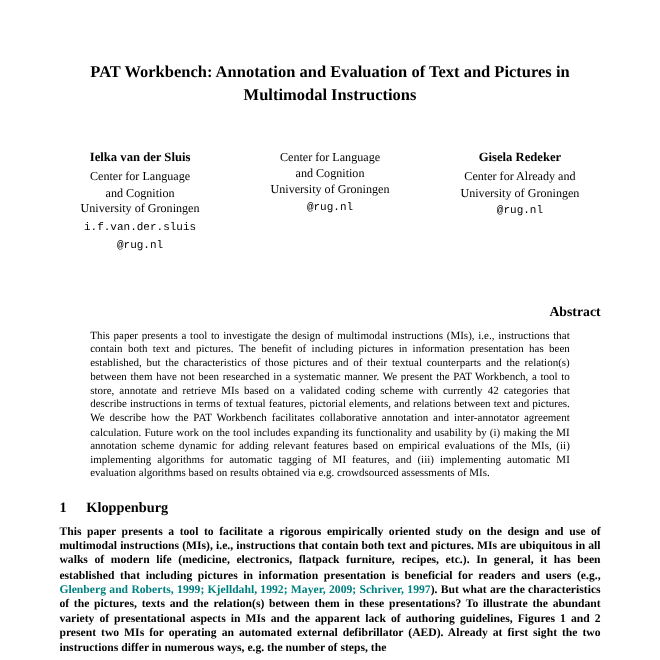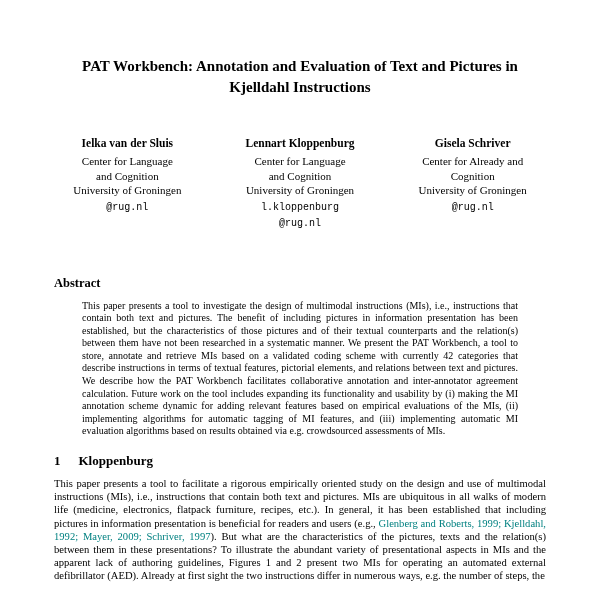--- a/index.html
+++ b/index.html
@@ -48,21 +48,21 @@
     margin-bottom: 3px;
   }
   .author .email {
     font-family: "Liberation Mono", monospace;
     font-size: 10px;
     line-height: 13px;
     margin-top: 3px;
     white-space: nowrap;
   }
   .abstract-heading {
-    text-align: left;
+    text-align: right;
     font-weight: bold;
     font-size: 12.5px;
     margin-top: 46px;
   }
   .abstract-body {
     margin: 9px auto 0 auto;
     width: 436px;
     font-size: 10px;
     line-height: 12.6px;
     text-align: justify;
@@ -74,55 +74,54 @@
     display: flex;
   }
   .section-heading .sec-num {
     margin-right: 18px;
   }
   .body-paragraph {
     margin-top: 8px;
     font-size: 10.6px;
     line-height: 13.2px;
     text-align: justify;
+    font-weight: bold;
   }
 </style>
 </head>
 <body>
 
 <div class="page">
 
   <h1 class="paper-title">
     <span>PAT Workbench: Annotation and Evaluation of Text and Pictures in</span>
-    <span>Kjelldahl Instructions</span>
+    <span>Multimodal Instructions</span>
   </h1>
 
   <div class="authors">
 
     <div class="author">
       <div class="name">Ielka van der Sluis</div>
       <div>Center for Language</div>
       <div>and Cognition</div>
       <div>University of Groningen</div>
+      <div class="email">i.f.van.der.sluis</div>
       <div class="email">@rug.nl</div>
     </div>
 
     <div class="author">
-      <div class="name">Lennart Kloppenburg</div>
       <div>Center for Language</div>
       <div>and Cognition</div>
       <div>University of Groningen</div>
-      <div class="email">l.kloppenburg</div>
       <div class="email">@rug.nl</div>
     </div>
 
     <div class="author">
-      <div class="name">Gisela Schriver</div>
+      <div class="name">Gisela Redeker</div>
       <div>Center for Already and</div>
-      <div>Cognition</div>
       <div>University of Groningen</div>
       <div class="email">@rug.nl</div>
     </div>
 
   </div>
 
   <div class="abstract-heading">Abstract</div>
 
   <div class="abstract-body">This paper presents a tool to investigate the design of multimodal instructions (MIs), i.e., instructions that contain both text and pictures. The benefit of including pictures in information presentation has been established, but the characteristics of those pictures and of their textual counterparts and the relation(s) between them have not been researched in a systematic manner. We present the PAT Workbench, a tool to store, annotate and retrieve MIs based on a validated coding scheme with currently 42 categories that describe instructions in terms of textual features, pictorial elements, and relations between text and pictures. We describe how the PAT Workbench facilitates collaborative annotation and inter-annotator agreement calculation. Future work on the tool includes expanding its functionality and usability by (i) making the MI annotation scheme dynamic for adding relevant features based on empirical evaluations of the MIs, (ii) implementing algorithms for automatic tagging of MI features, and (iii) implementing automatic MI evaluation algorithms based on results obtained via e.g. crowdsourced assessments of MIs.</div>
 

